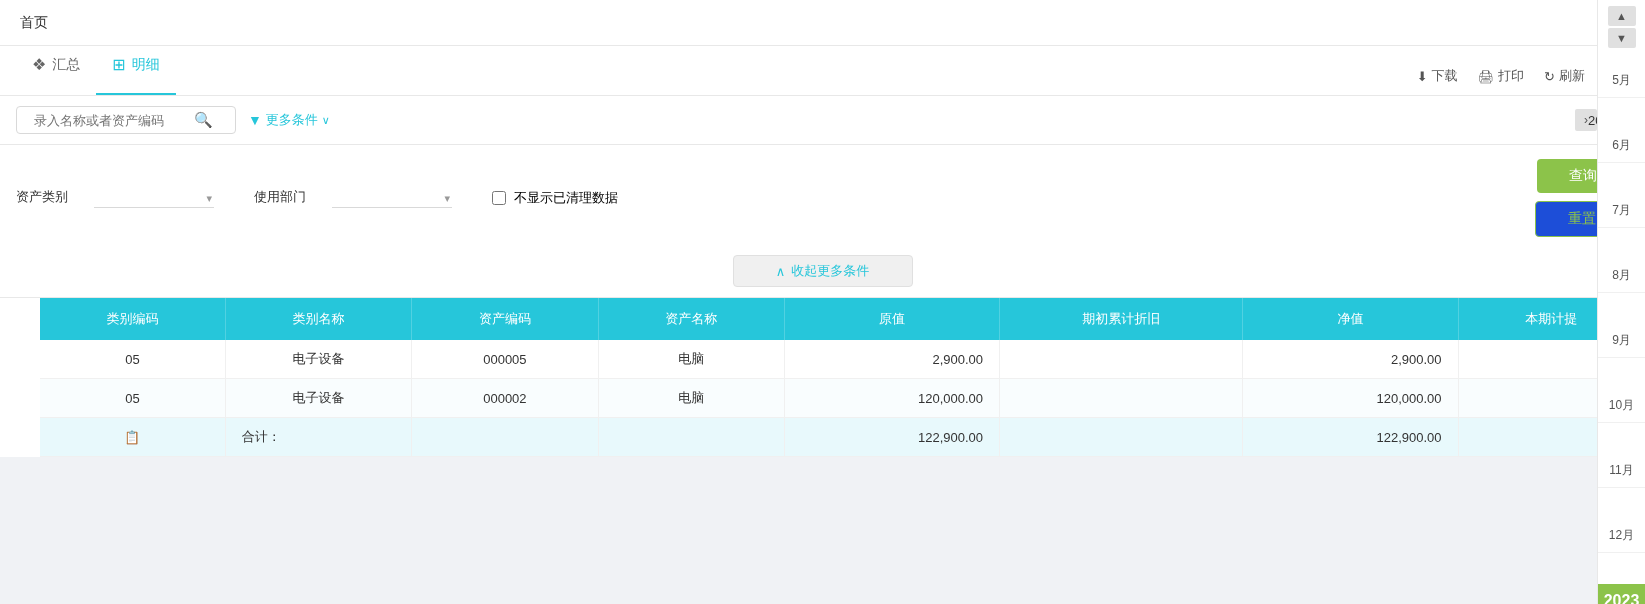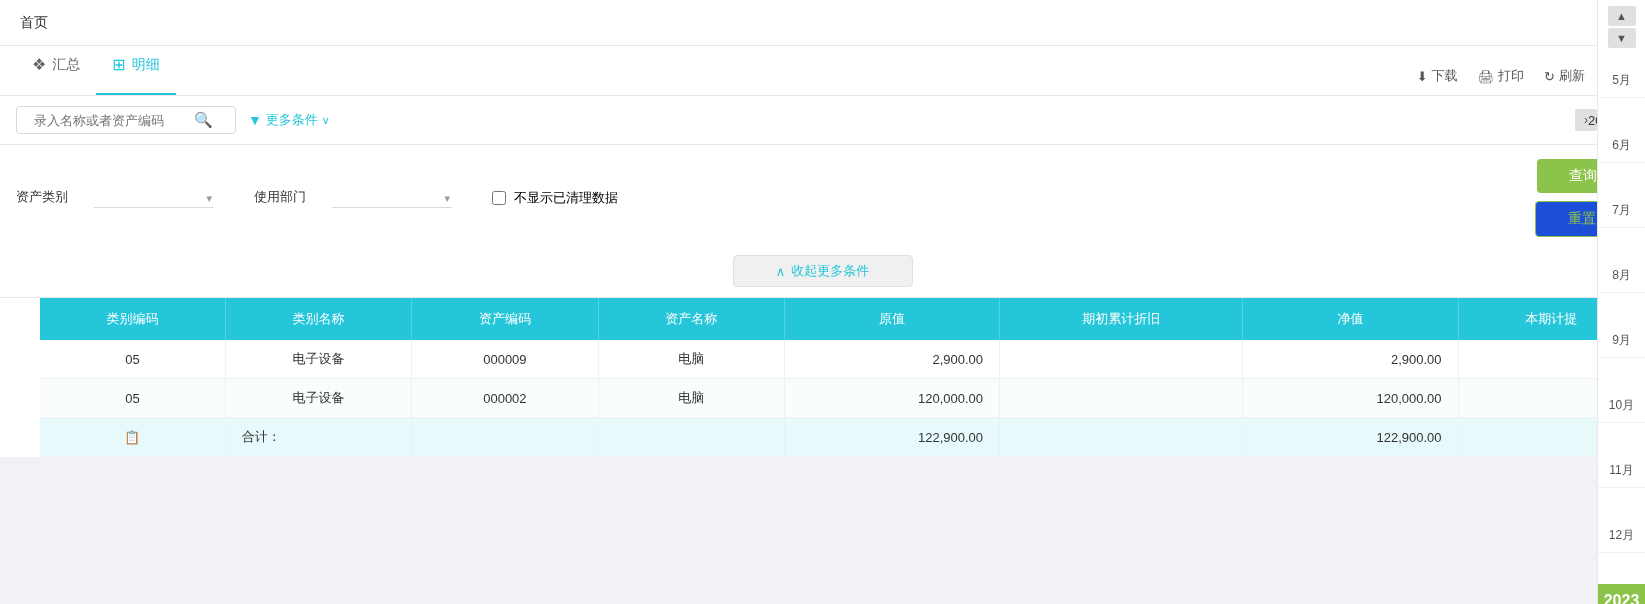--- a/index.html
+++ b/index.html
@@ -470,21 +470,21 @@
         <th>期初累计折旧</th>
         <th>净值</th>
         <th>本期计提</th>
       </tr>
     </thead>
     <tbody id="table-body">
 
     <tr>
     <td>05</td>
     <td>电子设备</td>
-    <td>000009</td>
+    <td>000005</td>
     <td>电脑</td>
     <td class="num">2,900.00</td>
     <td></td>
     <td class="num">2,900.00</td>
     <td></td>
   </tr>
         <tr>
     <td>05</td>
     <td>电子设备</td>
     <td>000002</td>

